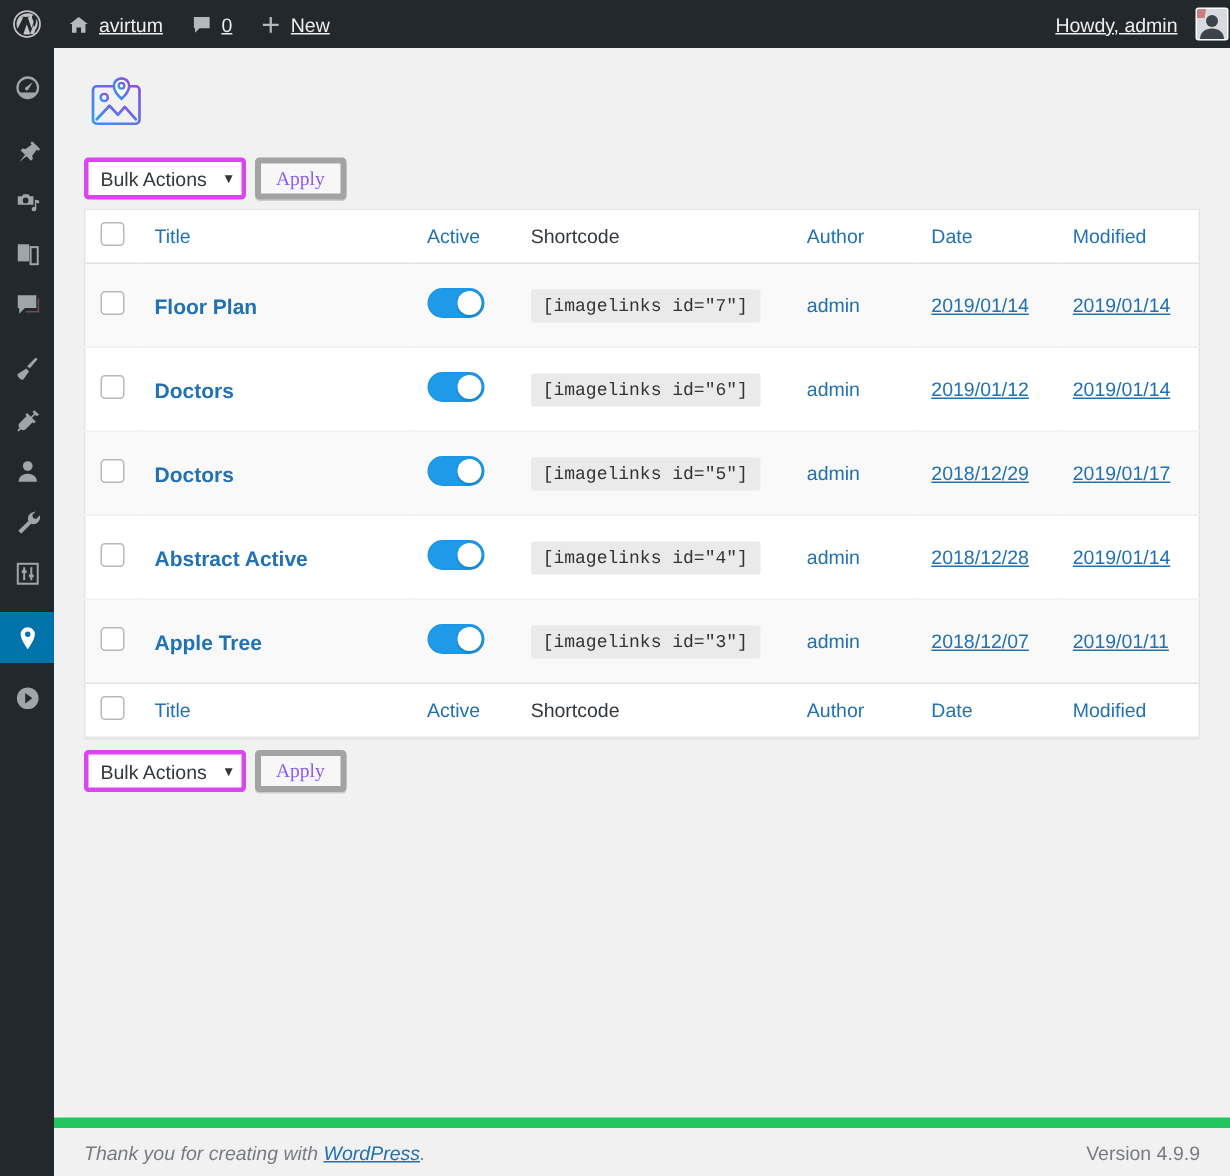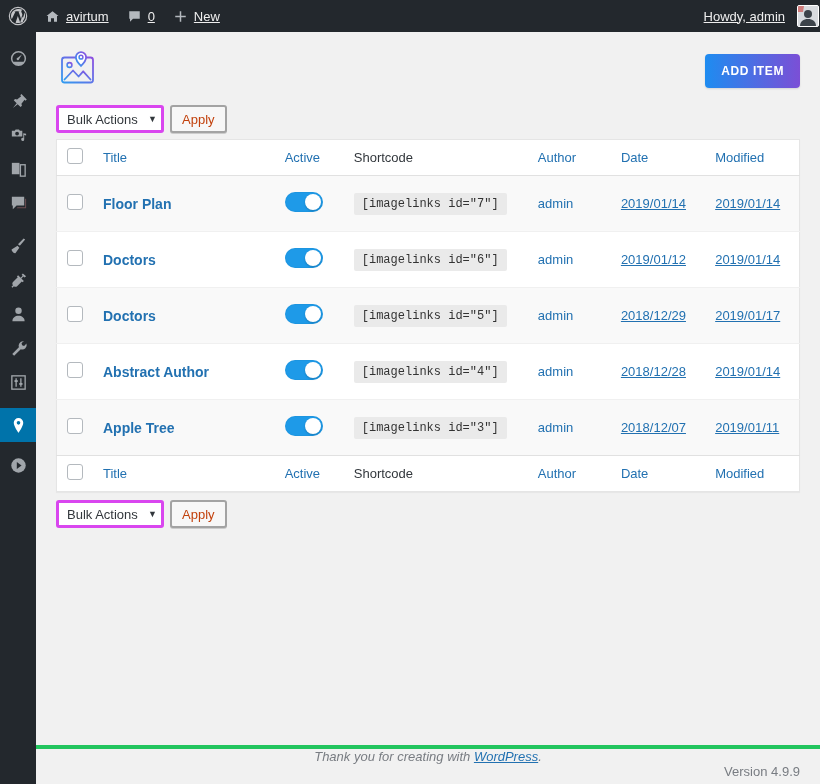--- a/index.html
+++ b/index.html
@@ -95,22 +95,22 @@
     color:#32373c; font-family:inherit; font-size:13px;
     height:28px; padding: 0 22px 0 8px; cursor:pointer;
     position:relative;
   }
   .select-wrap { position:relative; display:inline-block; }
   .select-wrap .caret {
     position:absolute; right:7px; top:50%; transform:translateY(-50%);
     pointer-events:none; font-size:9px; color:#32373c;
   }
   .wp-button {
-    background:#f7f7f7; border:2px solid #a3a3a3; border-radius:3px;
-    color:#c2410c; font-family:Liberation Sans, sans-serif; font-size:13px;
+    background:#f7f7f7; border:4px solid #a3a3a3; border-radius:3px;
+    color:#8b5cf6; font-family:Liberation Serif, serif; font-size:13px;
     height:28px; padding:0 10px; cursor:pointer;
     box-shadow:0 1px 0 #ccc;
   }
 
   
   table.wp-list-table {
     width:100%; border-collapse:collapse; background:#fff;
     border:1px solid #e5e5e5;
     box-shadow: 0 1px 1px rgba(0,0,0,.04);
   }
@@ -160,23 +160,23 @@
   }
   .toggle .knob {
     position:absolute; top:2px; left:20px;
     width:16px; height:16px; border-radius:50%; background:#fff;
     box-shadow: 0 1px 2px rgba(0,0,0,.2);
   }
 
   
   #wpfooter {
     position:absolute; left:36px; right:0; bottom:0; height:39px;
-    border-top:4px solid #22c55e;
+    border-top:7px solid #22c55e;
     display:flex; align-items:center; padding: 0 20px;
-    color:#787c82; font-size:13px; font-style:italic;flex-direction:column;
+    color:#787c82; font-size:13px; font-style:italic;
   }
   #wpfooter .ver { margin-left:auto; font-style:normal; }
   #wpfooter a { color:#2271b1; text-decoration:underline; }
 </style>
 </head>
 <body>
 
 <div id="adminbar">
   <div class="ab-item wplogo">
     <span class="icn">
@@ -332,21 +332,20 @@
             </linearGradient>
           </defs>
           <rect x="6" y="9.5" width="31" height="25" rx="2.5" fill="none" stroke="url(#lg)" stroke-width="1.8"></rect>
           <circle cx="13.5" cy="17" r="2.4" fill="none" stroke="url(#lg)" stroke-width="1.6"></circle>
           <path d="M8.5 31.5l8.5-9 5.6 6 4.6-5.2 7.3 8.2" fill="none" stroke="url(#lg)" stroke-width="1.8" stroke-linejoin="round" stroke-linecap="round"></path>
           <path d="M25 4.2a5.1 5.1 0 0 0-5.1 5.1c0 3.8 5.1 8.6 5.1 8.6s5.1-4.8 5.1-8.6A5.1 5.1 0 0 0 25 4.2z" fill="#ffffff" stroke="url(#lg)" stroke-width="1.8"></path>
           <circle cx="25" cy="9.2" r="1.9" fill="none" stroke="url(#lg)" stroke-width="1.5"></circle>
         </svg>
       </span>
       <span class="head-spacer"></span>
-      <button class="add-item-btn" style="background: linear-gradient(90deg, rgb(30, 140, 240) 0%, rgb(123, 79, 214) 100%);">ADD ITEM</button>
     </div>
 
     <div class="tablenav top">
       <span class="select-wrap">
         <select class="wp-select">
           <option>Bulk Actions</option>
         </select>
         <span class="caret">▼</span>
       </span>
       <button class="wp-button">Apply</button>
@@ -389,21 +388,21 @@
             <td class="col-cb"><span class="cb"></span></td>
             <td class="col-title"><a class="row-title">Doctors</a></td>
             <td class="col-active"><span class="toggle" style="background: rgb(30, 154, 232);"><span class="knob"></span></span></td>
             <td class="col-shortcode"><span class="shortcode-chip">[imagelinks id="5"]</span></td>
             <td class="col-author"><a class="author-link">admin</a></td>
             <td class="col-date"><a class="date-link">2018/12/29</a></td>
             <td class="col-modified"><a class="date-link">2019/01/17</a></td>
           </tr>
           <tr>
             <td class="col-cb"><span class="cb"></span></td>
-            <td class="col-title"><a class="row-title">Abstract Author</a></td>
+            <td class="col-title"><a class="row-title">Abstract Active</a></td>
             <td class="col-active"><span class="toggle" style="background: rgb(30, 154, 232);"><span class="knob"></span></span></td>
             <td class="col-shortcode"><span class="shortcode-chip">[imagelinks id="4"]</span></td>
             <td class="col-author"><a class="author-link">admin</a></td>
             <td class="col-date"><a class="date-link">2018/12/28</a></td>
             <td class="col-modified"><a class="date-link">2019/01/14</a></td>
           </tr>
           <tr class="alt">
             <td class="col-cb"><span class="cb"></span></td>
             <td class="col-title"><a class="row-title">Apple Tree</a></td>
             <td class="col-active"><span class="toggle" style="background: rgb(30, 154, 232);"><span class="knob"></span></span></td>

